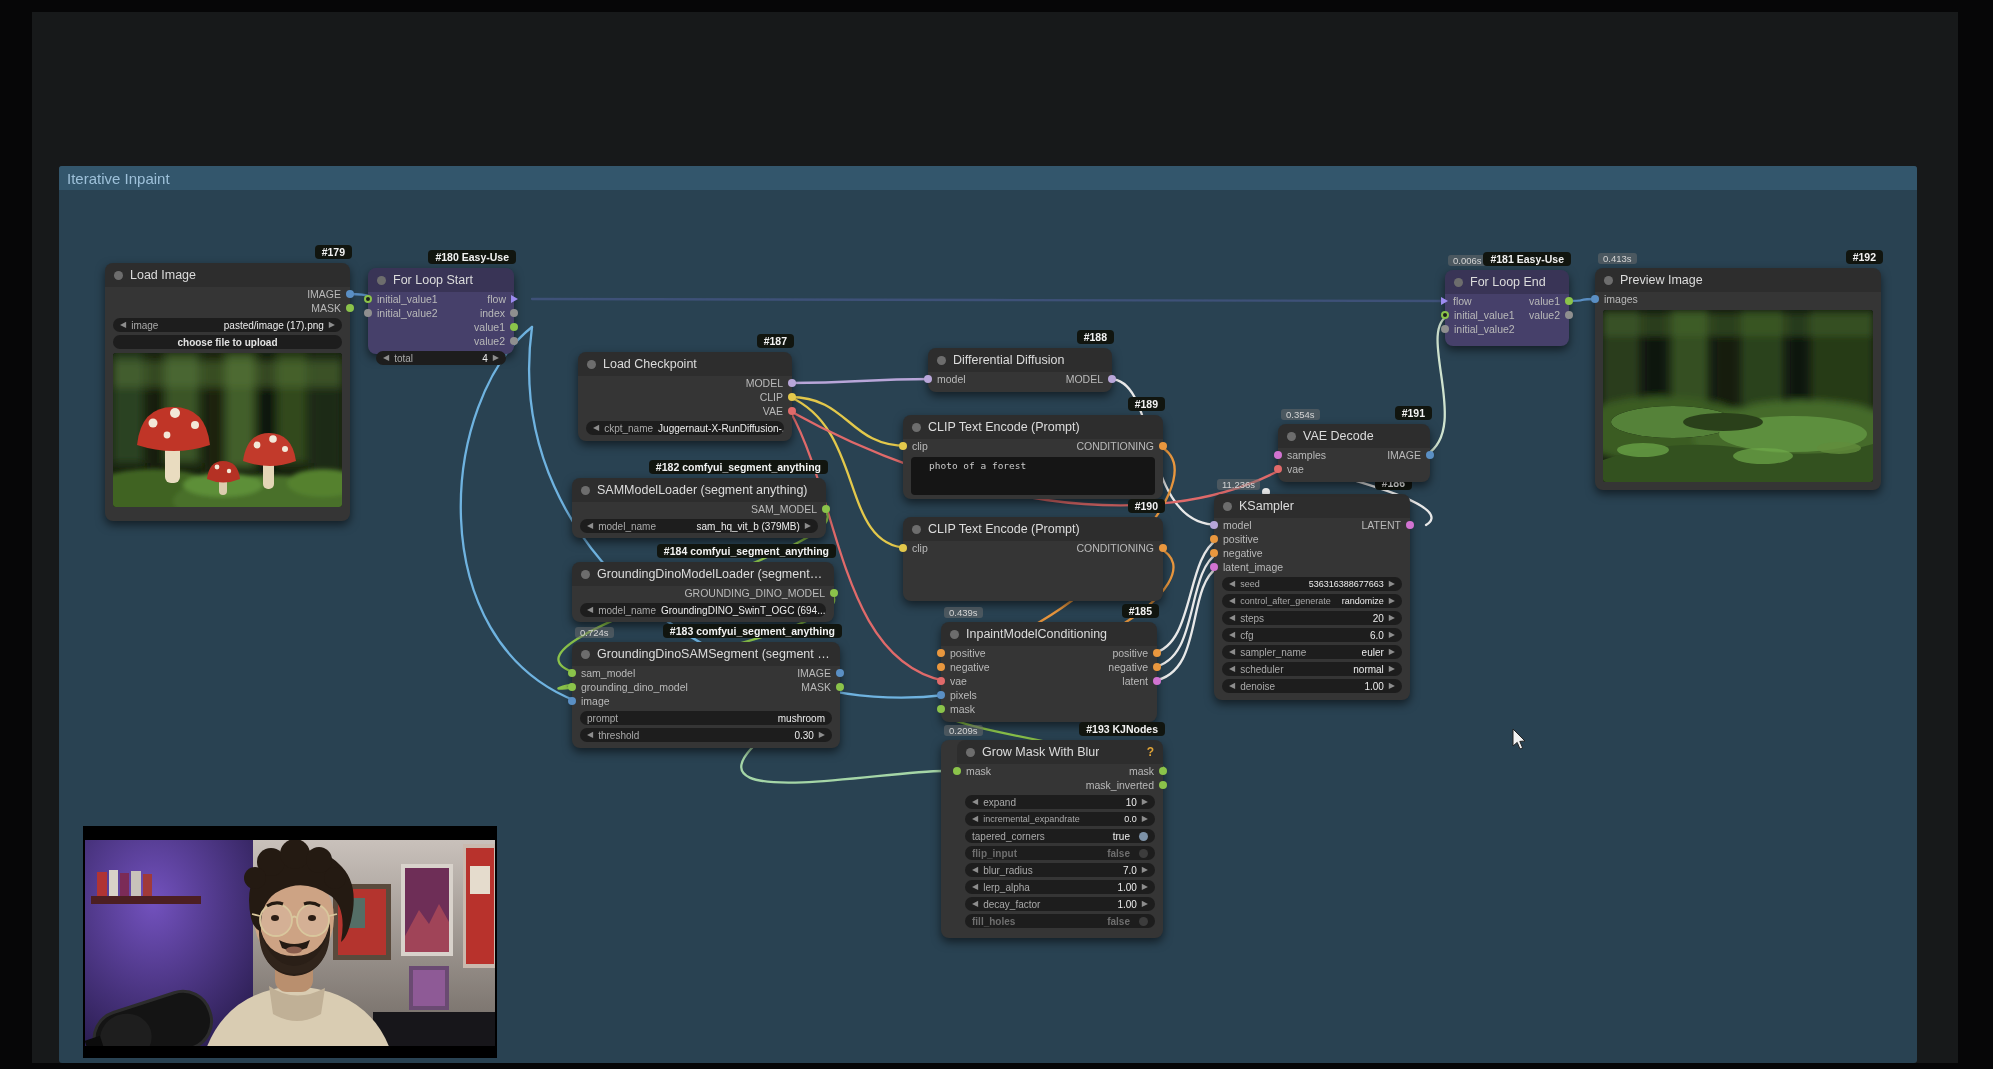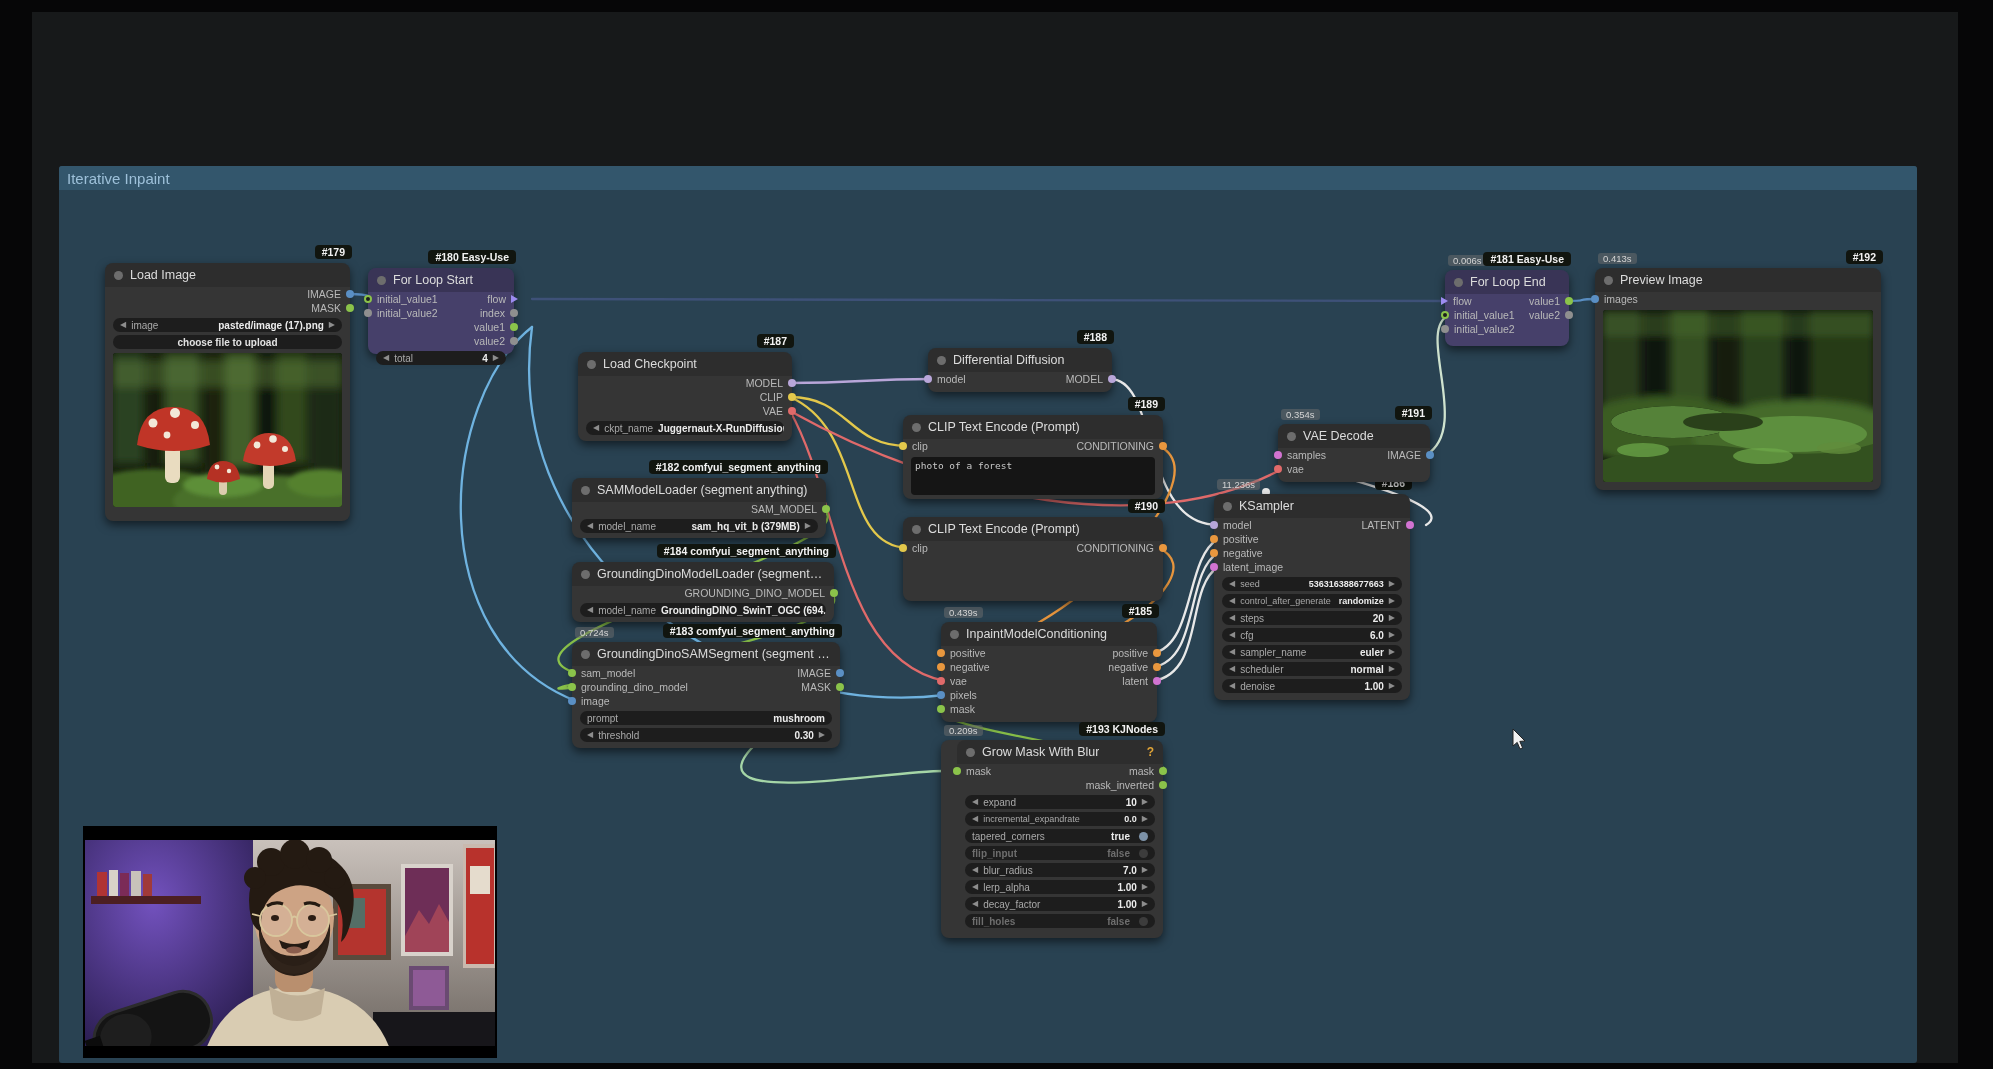--- a/index.html
+++ b/index.html
@@ -46,30 +46,30 @@
   .slot-out { display:flex; align-items:center; gap:5px; margin-left:auto; margin-right:-4px; }
   .port { width:8px; height:8px; border-radius:50%; flex:0 0 auto; }
   .port.ring { background:#1d1d1d; border:2px solid; }
   .port.arrow { width:0; height:0; border-radius:0; background:none;
     border-top:4px solid transparent; border-bottom:4px solid transparent; border-left:7px solid; }
   .widget {
     height:14px; margin:3px 8px 0; background:#1d1d1d; border-radius:7px;
     display:flex; align-items:center; padding:0 7px; gap:5px; font-size:10px; color:#a9a9a9;
     white-space:nowrap; overflow:hidden;
   }
-  .widget .wvalue { margin-left:auto; color:#ececec; font-weight:bold; }
+  .widget .wvalue { margin-left:auto; color:#ececec; font-weight:normal; }
   .widget.small  { font-size:9px; }
   .widget.dim, .widget.dim .wvalue { color:#6e6e6e; font-weight:bold; }
   .warrow { color:#8d8d8d; font-size:8px; line-height:1; }
   .widget.button { justify-content:center; color:#e2e2e2; font-weight:bold; }
   .tdot { width:9px; height:9px; border-radius:50%; background:#7d92a8; margin-left:4px; }
   .tdot.off { background:#3c3c3c; }
   .textarea {
     margin:4px 8px 0; background:#151515; border-radius:4px; height:38px;
-    padding:3px 4px; font-size:9.5px; color:#c9c9c9; font-family:"DejaVu Sans Mono", monospace;
+    padding:3px 18px; font-size:9.5px; color:#c9c9c9; font-family:"DejaVu Sans Mono", monospace;
   }
   .textarea.empty { color:#555; }
   .node-img { margin:4px 8px 4px; border-radius:3px; overflow:hidden; background:#10160e; }
   .node-img svg { display:block; }
   #webcam { position:absolute; z-index:6; background:#000; }
   #cursor { position:absolute; z-index:7; }
 </style>
 </head>
 <body>
 

